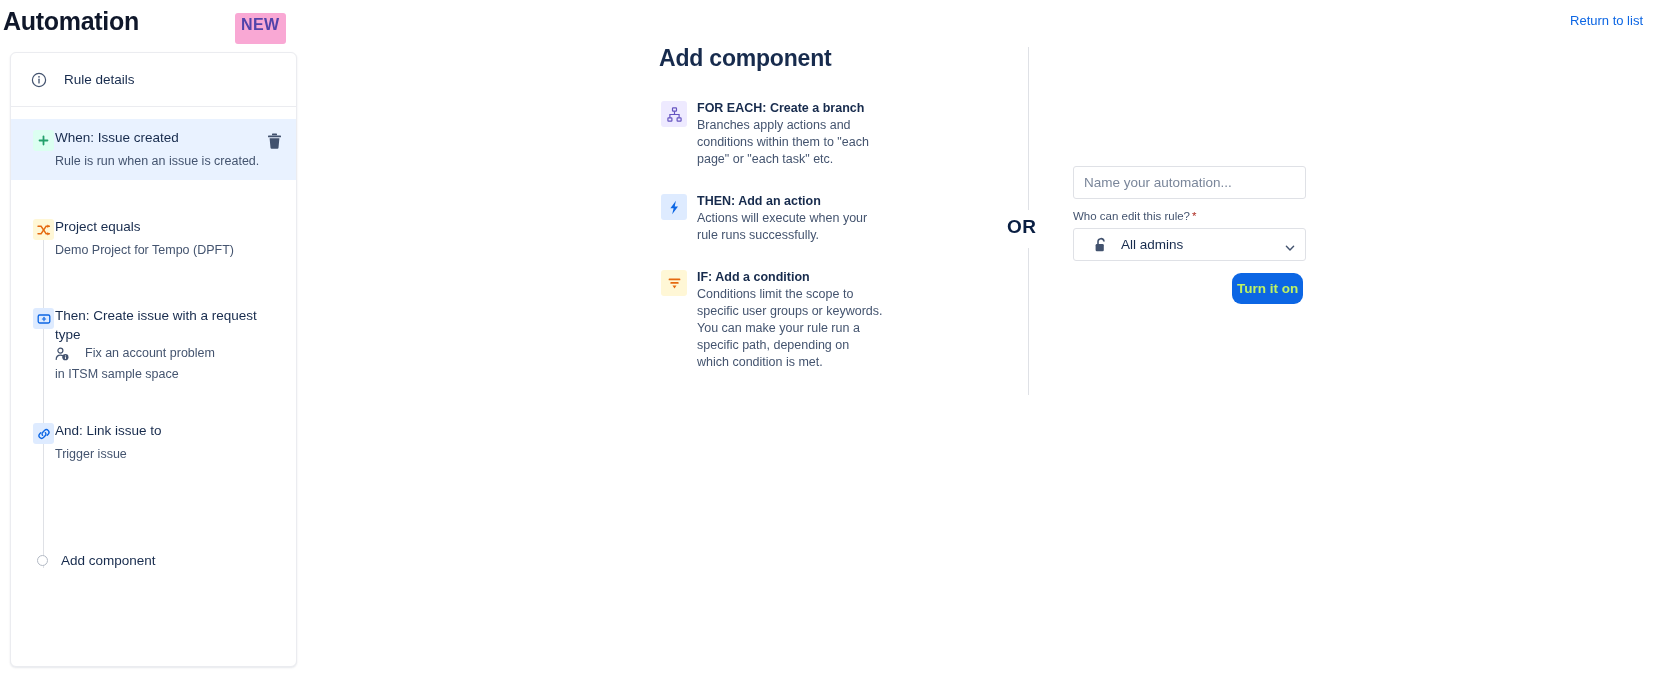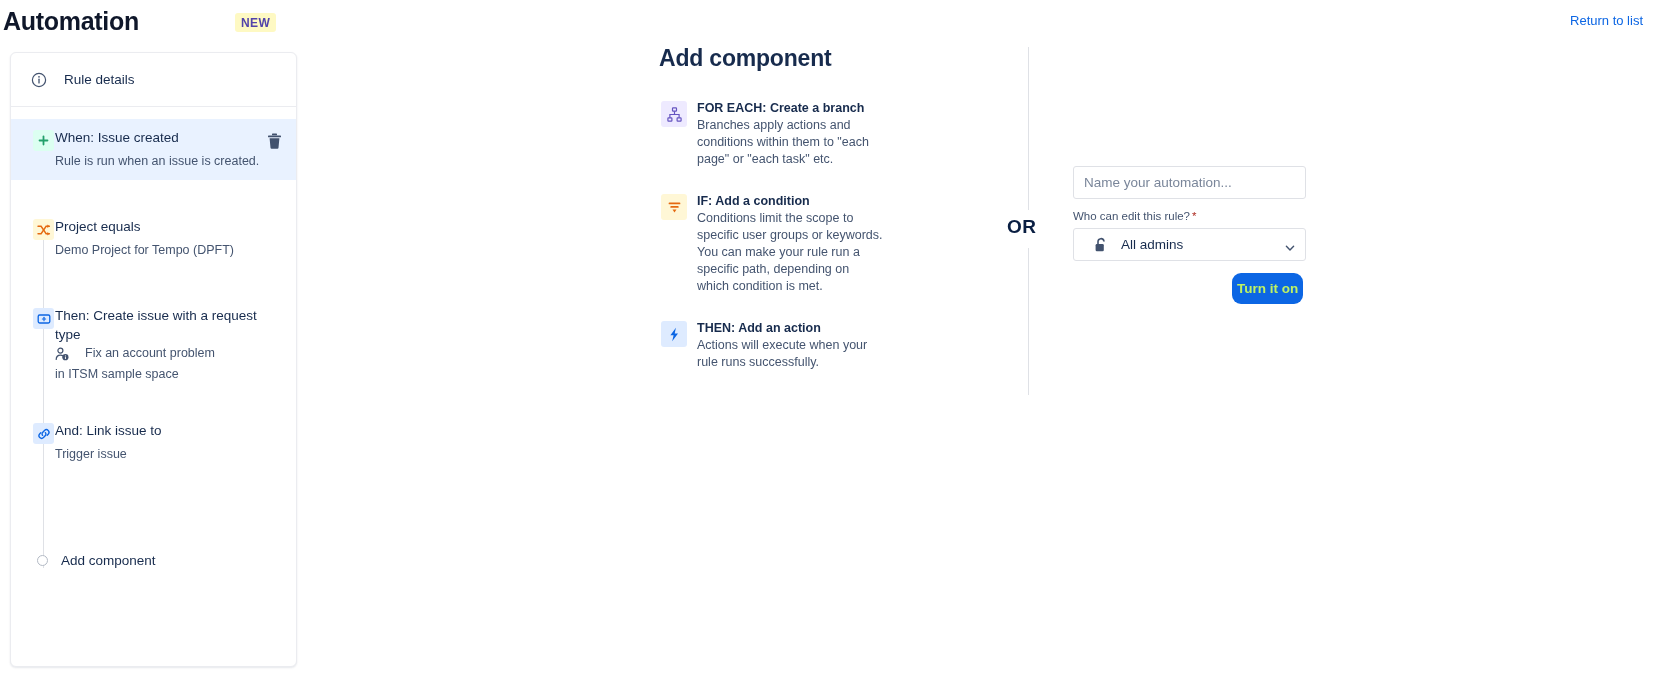--- a/index.html
+++ b/index.html
@@ -15,23 +15,23 @@
 
   
   .header { position: absolute; left: 0; top: 0; width: 1656px; height: 46px; }
   .page-title {
     position: absolute; left: 3px; top: 7px;
     font-size: 25px; font-weight: bold; letter-spacing: -0.3px;
     color: #0f172a;
   }
   .new-badge {
     position: absolute; left: 235px; top: 13px;
-    background: #fef9c3; color: #5243aa;
-    font-size: 12px; font-weight: bold; letter-spacing: 0.4px;
-    padding: 3px 6px 2px 6px; border-radius: 3px;
+    background: #f9a8d4; color: #5243aa;
+    font-size: 16px; font-weight: bold; letter-spacing: 0.4px;
+    padding: 3px 6px 10px 6px; border-radius: 3px;
   }
   .return-link {
     position: absolute; right: 13px; top: 13px;
     font-size: 13px; color: #0c66e4; text-decoration: none; cursor: pointer;
     white-space: nowrap;
   }
 
   
   .rule-card {
     position: absolute; left: 10px; top: 52px;
@@ -266,40 +266,40 @@
           <rect x="0.9" y="10.8" width="4" height="3.3" rx="0.6" fill="none" stroke="#6554c0" stroke-width="1.2"></rect>
           <rect x="10.1" y="10.8" width="4" height="3.3" rx="0.6" fill="none" stroke="#6554c0" stroke-width="1.2"></rect>
           <path d="M7.5 4.2 v3.3 M2.9 10.8 v-3.3 h9.2 v3.3" fill="none" stroke="#6554c0" stroke-width="1.2"></path>
         </svg>
       </span>
       <div class="opt-title">FOR EACH: Create a branch</div>
       <div class="opt-desc">Branches apply actions and conditions within them to "each page" or "each task" etc.</div>
     </div>
 
     <div class="option">
+      <span class="opt-icon" style="background:#deebff;">
+        <svg width="15" height="15" viewBox="0 0 15 15">
+          <path d="M8.9 0.8 L3.4 8.2 h3.2 l-1.4 6 L11 6.6 H7.7 z" fill="#0c66e4"></path>
+        </svg>
+      </span>
+      <div class="opt-title">THEN: Add an action</div>
+      <div class="opt-desc">Actions will execute when your rule runs successfully.</div>
+    </div>
+
+    <div class="option">
       <span class="opt-icon" style="background:#fff7d6;">
         <svg width="15" height="15" viewBox="0 0 15 15">
           <rect x="1.6" y="2.6" width="11.8" height="1.7" rx="0.85" fill="#e56910"></rect>
           <rect x="3.3" y="6.1" width="8.4" height="1.7" rx="0.85" fill="#e56910"></rect>
           <path d="M5.5 9.6 h4 l-2 2.8 z" fill="#e56910"></path>
         </svg>
       </span>
       <div class="opt-title">IF: Add a condition</div>
       <div class="opt-desc">Conditions limit the scope to specific user groups or keywords. You can make your rule run a specific path, depending on which condition is met.</div>
     </div>
-
-    <div class="option">
-      <span class="opt-icon" style="background:#deebff;">
-        <svg width="15" height="15" viewBox="0 0 15 15">
-          <path d="M8.9 0.8 L3.4 8.2 h3.2 l-1.4 6 L11 6.6 H7.7 z" fill="#0c66e4"></path>
-        </svg>
-      </span>
-      <div class="opt-title">THEN: Add an action</div>
-      <div class="opt-desc">Actions will execute when your rule runs successfully.</div>
-    </div>
   </div>
 
   <div class="divider-top"></div>
   <div class="or-text">OR</div>
   <div class="divider-bottom"></div>
 
   <div class="form">
     <input class="name-input" type="text" placeholder="Name your automation..." style="">
 
     <div class="field-label">

